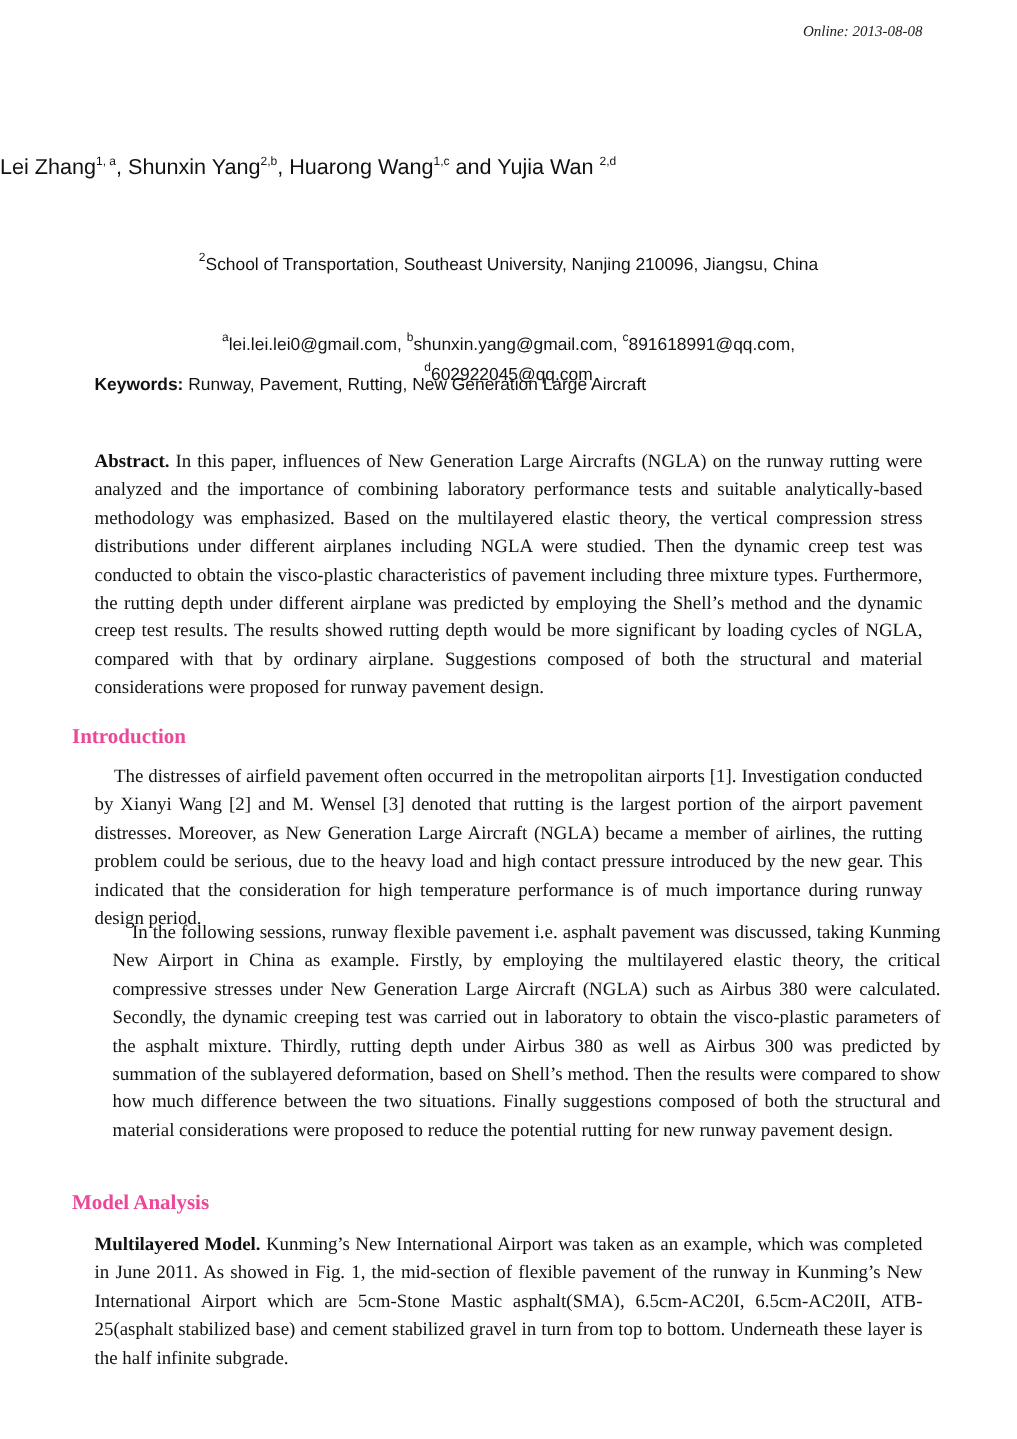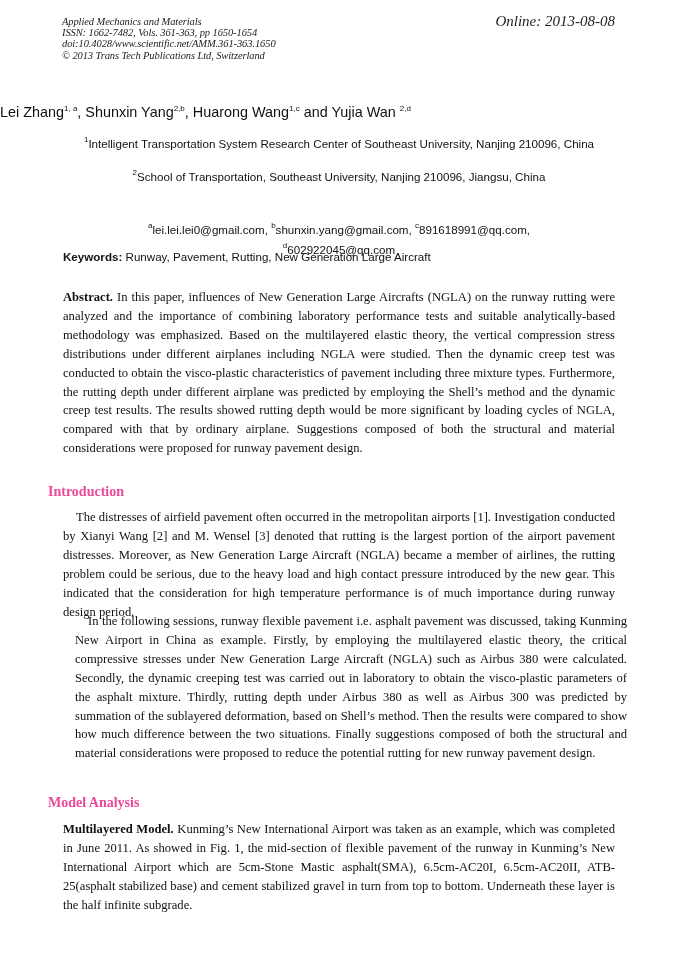--- a/index.html
+++ b/index.html
@@ -1,60 +1,51 @@
 <!DOCTYPE html>
 <html><head>
 <meta charset="utf-8">
 <style>
   html, body { margin: 0; padding: 0; background: #ffffff; }
   body { width: 678px; height: 959px; position: relative; overflow: hidden; color: #111; }
   .page { position: absolute; left: 0; top: 0; width: 678px; height: 959px; }
   .hdr-left { position: absolute; left: 62px; top: 16px; font-family: "Liberation Serif", serif; font-style: italic; font-size: 10.5px; line-height: 11.2px; color: #222; }
   .hdr-left div { white-space: nowrap; letter-spacing: -0.1px; }
-  .hdr-right { position: absolute; right: 63px; top: 16px; font-family: "Liberation Serif", serif; font-style: italic; font-size: 15px; line-height: 11.2px; color: #222; }
+  .hdr-right { position: absolute; right: 63px; top: 16px; font-family: "Liberation Serif", serif; font-style: italic; font-size: 10px; line-height: 11.2px; color: #222; }
   .title { position: absolute; left: 0; width: 678px; top: 79px; text-align: center; font-family: "Liberation Sans", sans-serif; font-weight: bold; font-size: 14.6px; color: #111; white-space: nowrap; }
   .authors { position: absolute; left: 0; width: 678px; top: 104px; font-family: "Liberation Sans", sans-serif; font-size: 14.4px; color: #111; white-space: nowrap; }
   .authors sup, .aff sup, .emails sup { font-size: 8px; vertical-align: 6px; line-height: 0; }
   .aff { position: absolute; left: 60px; width: 558px; text-align: center; font-family: "Liberation Sans", sans-serif; font-size: 11.6px; line-height: 21px; color: #111; }
   .aff1 { top: 133px; }
   .aff2 { top: 166px; }
   .emails { position: absolute; left: 60px; width: 558px; top: 192px; text-align: center; font-family: "Liberation Sans", sans-serif; font-size: 11.6px; line-height: 20px; color: #111; margin-top: 28px; }
   .keywords { position: absolute; left: 63px; top: 250px; font-family: "Liberation Sans", sans-serif; font-size: 11.6px; color: #111; white-space: nowrap; }
   .keywords b { font-weight: bold; }
   .body-text { position: absolute; left: 63px; width: 552px; font-family: "Liberation Serif", serif; font-size: 12.6px; line-height: 18.9px; text-align: justify; color: #111; }
   .body-text b { font-weight: bold; }
-  .abstract { top: 288px; }
+  .abstract { top: 298px; }
   .heading { position: absolute; left: 48px; font-family: "Liberation Serif", serif; font-weight: bold; font-size: 14px; color: #ec4899; }
   .h-intro { top: 484px; }
   .intro1 { top: 508px; text-indent: 13px; }
   .intro2 { top: 612px; text-indent: 13px; margin-left: 12px; }
   .h-model { top: 795px; }
   .model { top: 820px; }
 </style>
 </head>
 <body>
 
 <div class="page">
 
-  <div class="hdr-left">
-    <div>Applied Mechanics and Materials</div>
-    <div>ISSN: 1662-7482, Vols. 361-363, pp 1650-1654</div>
-    <div>doi:10.4028/www.scientific.net/AMM.361-363.1650</div>
-    <div>© 2013 Trans Tech Publications Ltd, Switzerland</div>
-  </div>
   <div class="hdr-right">Online: 2013-08-08</div>
 
 
   <div class="authors">
     <span>Lei Zhang</span><sup>1, a</sup><span>, </span><span>Shunxin Yang</span><sup>2,b</sup><span>, </span><span>Huarong Wang</span><sup>1,c</sup><span> and </span><span>Yujia Wan </span><sup>2,d</sup>
   </div>
 
-  <div class="aff aff1">
-    <sup>1</sup><span>Intelligent Transportation System Research Center of Southeast University, Nanjing 210096, China</span>
-  </div>
   <div class="aff aff2">
     <sup>2</sup><span>School of Transportation, Southeast University, Nanjing 210096, Jiangsu, China</span>
   </div>
 
   <div class="emails">
     <sup>a</sup><span>lei.lei.lei0@gmail.com, </span><sup>b</sup><span>shunxin.yang@gmail.com, </span><sup>c</sup><span>891618991@qq.com,</span><br><sup>d</sup><span>602922045@qq.com</span>
   </div>
 
   <div class="keywords">
     <b>Keywords:</b><span> Runway, Pavement, Rutting, New Generation Large Aircraft</span>

